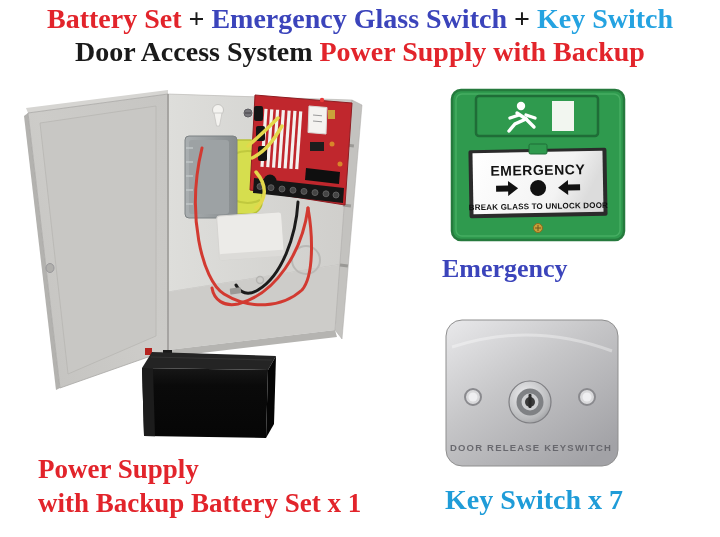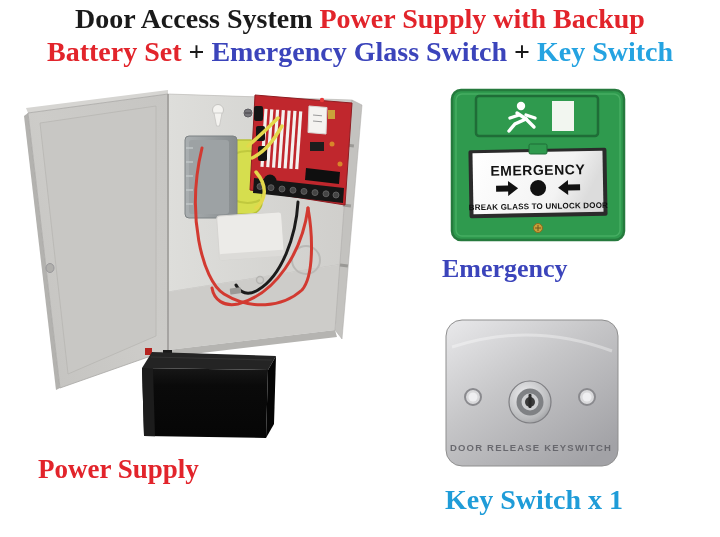--- a/index.html
+++ b/index.html
@@ -24,22 +24,22 @@
   #caption-egs{left:442px;top:252px;font-size:26px;line-height:33px;color:#3b44bb;}
   #caption-key{left:445px;top:484px;font-size:28px;line-height:32px;color:#1f9cd8;}
   svg text{font-family:"Liberation Sans",sans-serif;}
 </style>
 </head>
 <body>
 
 <div class="canvas">
 
   <div class="title">
+    <div><span class="c-red">Battery Set </span><span class="c-black">+ </span><span class="c-blue">Emergency Glass Switch</span><span class="c-black"> + </span><span class="c-cyan">Key Switch</span></div>
     <div><span class="c-black">Door Access System </span><span class="c-red">Power Supply with Backup</span></div>
-    <div><span class="c-red">Battery Set </span><span class="c-black">+ </span><span class="c-blue">Emergency Glass Switch</span><span class="c-black"> + </span><span class="c-cyan">Key Switch</span></div>
   </div>
 
   <svg id="psu-photo" class="photo" width="400" height="310" viewBox="0 0 400 310">
     <defs>
       <linearGradient id="doorGrad" x1="0" y1="1" x2="1" y2="0">
         <stop offset="0" stop-color="#c3c2bf"></stop>
           <stop offset="0.5" stop-color="#cdccc9"></stop>
           <stop offset="1" stop-color="#c6c5c2"></stop>
       </linearGradient>
       <linearGradient id="wallGrad" x1="0" y1="0" x2="1" y2="0">
@@ -247,23 +247,24 @@
     </g>
     <g>
       <circle cx="145" cy="80" r="8" fill="#d9d9db" stroke="#8a8a8e" stroke-width="2"></circle>
       <circle cx="145" cy="80" r="4.5" fill="#efeff1"></circle>
     </g>
     <text x="89" y="134" text-anchor="middle" font-size="9.5" font-weight="bold" fill="#606066" letter-spacing="1.2" opacity="0.9">DOOR RELEASE KEYSWITCH</text>
   </svg>
 
   <div id="caption-psu" class="caption">
     <div>Power Supply</div>
+    <div>with Backup Battery Set x 1</div>
   </div>
 
   <div id="caption-egs" class="caption">
     <div>Emergency</div>
   </div>
 
   <div id="caption-key" class="caption">
-    <div>Key Switch x 1</div>
+    <div>Key Switch x 7</div>
   </div>
 
 </div>
 
 </body></html>

